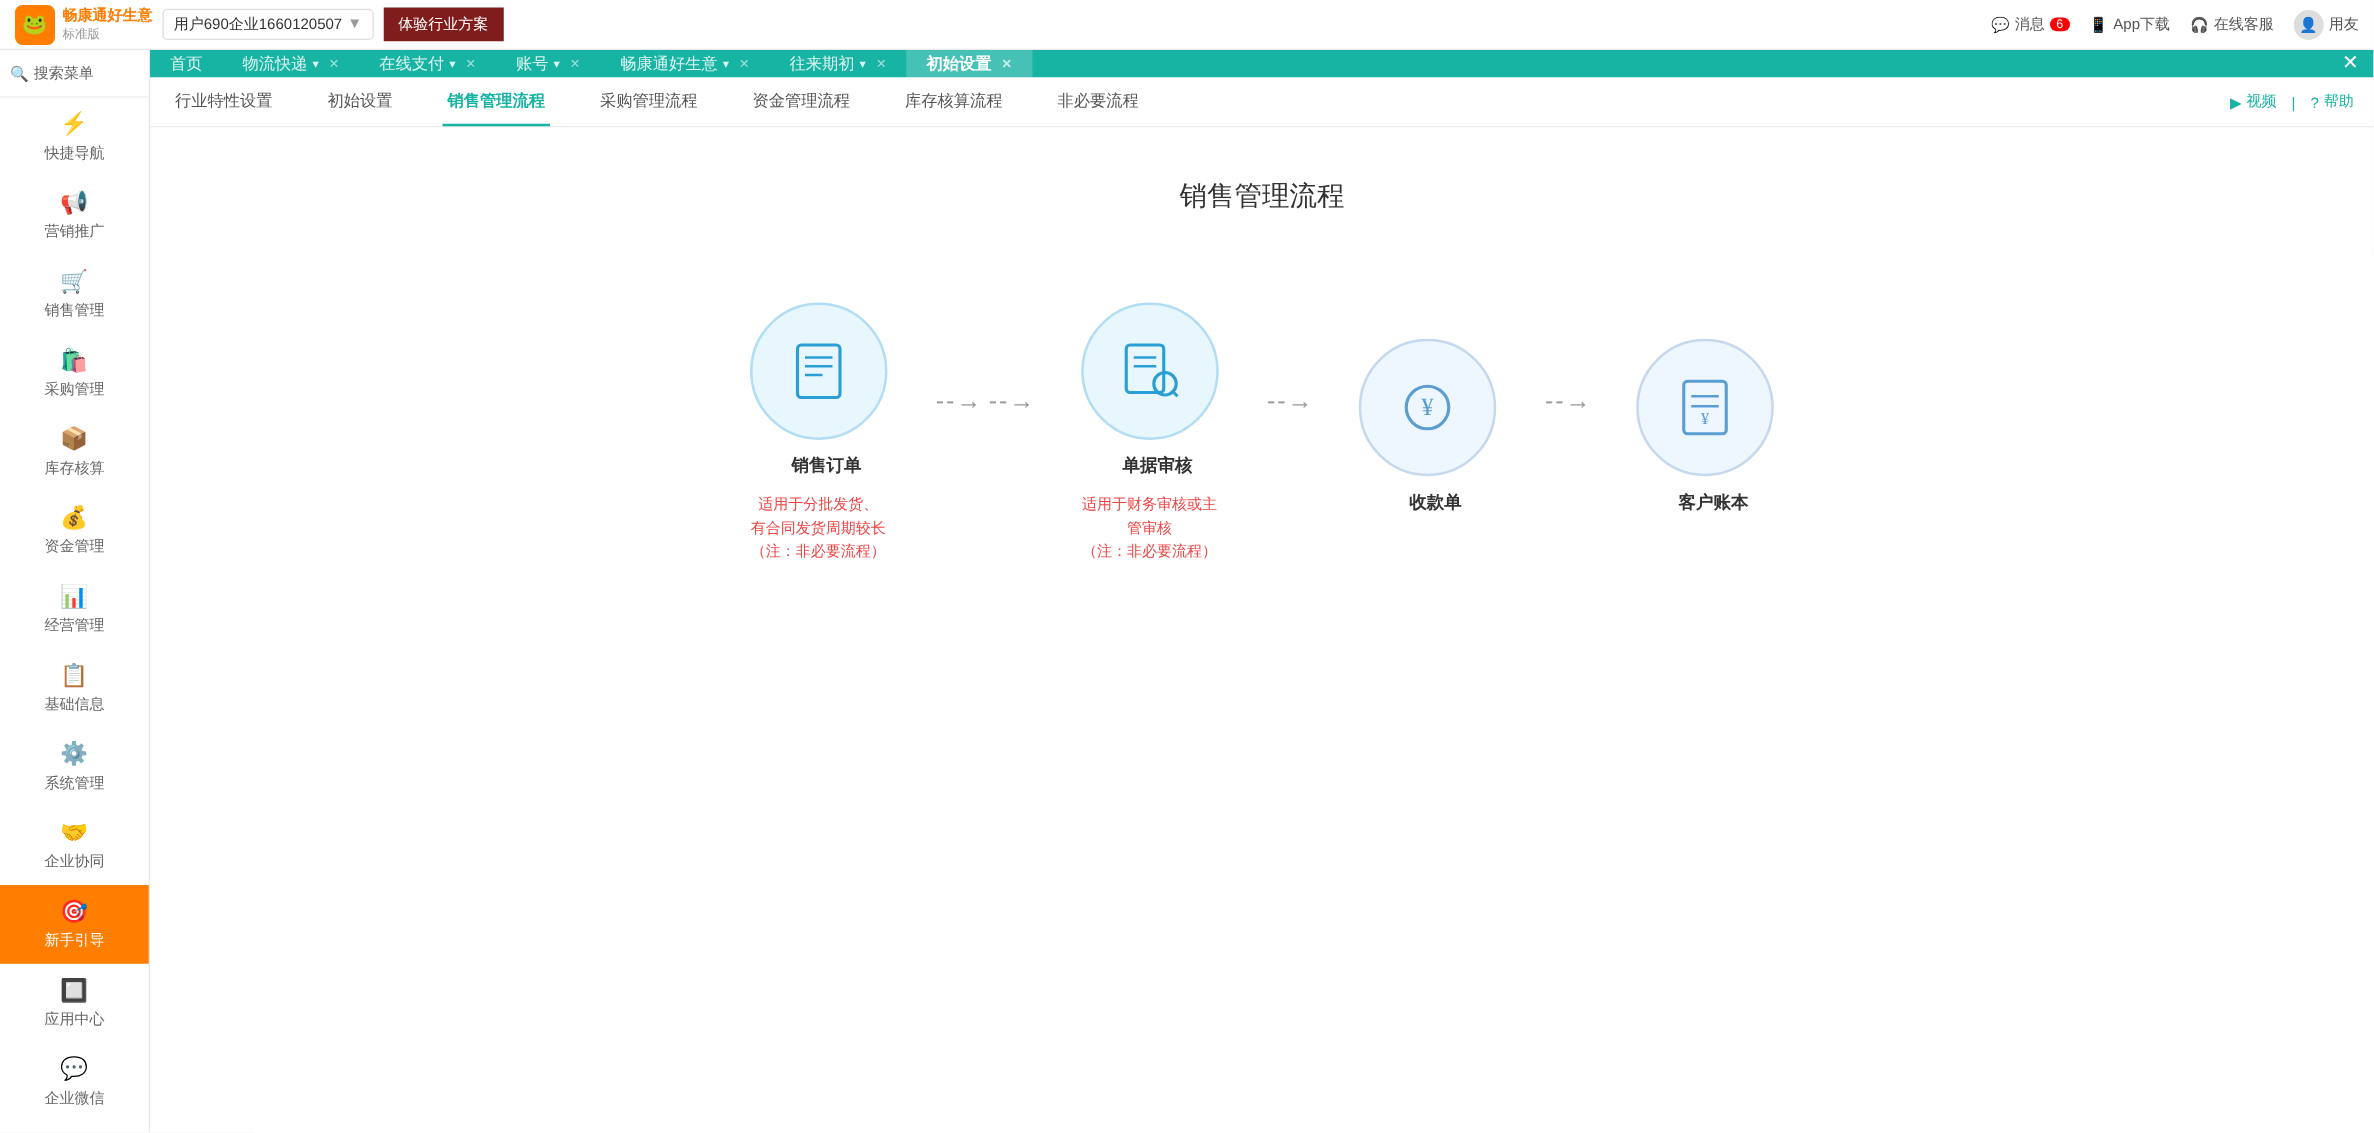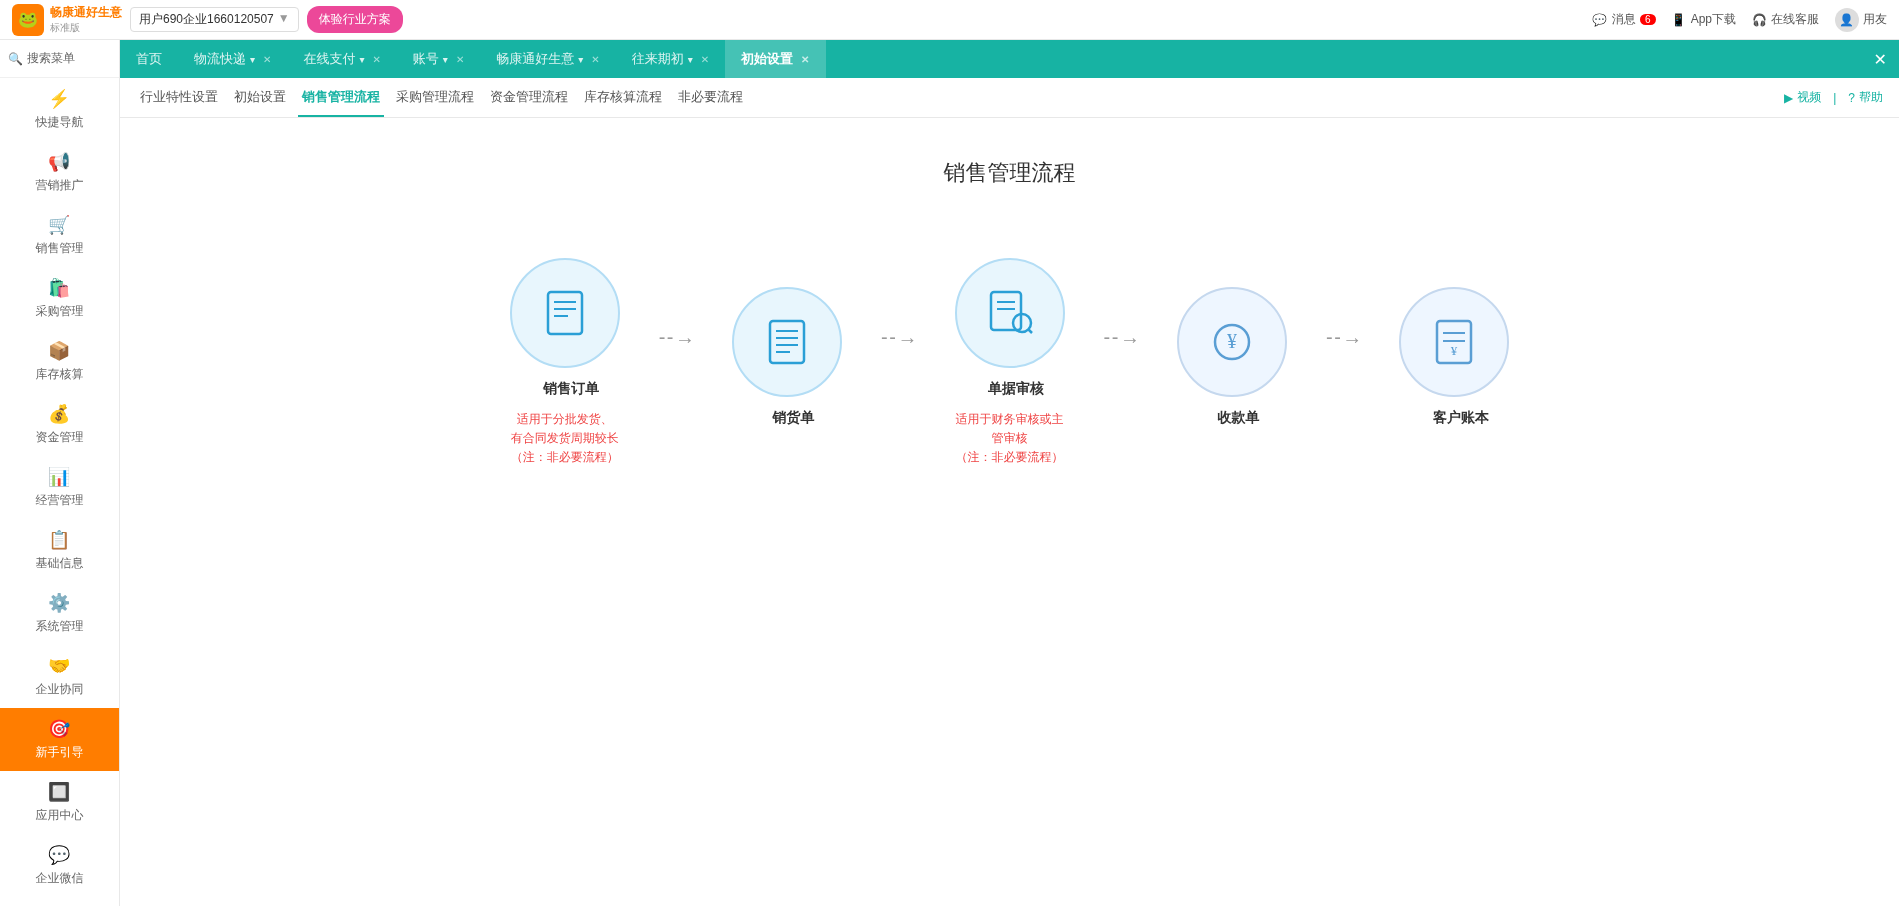--- a/index.html
+++ b/index.html
@@ -24,21 +24,21 @@
     .logo-version { font-size: 10px; color: #999; }
 
     .company-selector {
       display: flex; align-items: flex-start; gap: 4px;
       border: 1px solid #ddd; border-radius: 4px; padding: 3px 8px;
       cursor: pointer; color: #333; font-size: 12px; min-width: 160px;
     }
     .company-selector .arrow { color: #999; margin-left: auto; }
 
     .trial-btn {
-      background: #ec4899; color: white; border: none; border-radius: 12px;
+      background: #7f1d1d; color: white; border: none; border-radius: 0;
       padding: 5px 12px; font-size: 12px; cursor: pointer;
     }
 
     .top-bar-right { display: flex; align-items: center; gap: 16px; font-size: 12px; color: #555; }
     .top-bar-right .item { display: flex; align-items: center; gap: 4px; cursor: pointer; }
     .badge { background: #f00; color: white; border-radius: 8px; font-size: 10px; padding: 0 4px; min-width: 16px; text-align: center; }
     .avatar { width: 24px; height: 24px; background: #ddd; border-radius: 50%; display: flex; align-items: center; justify-content: center; font-size: 12px; }
 
     
     .main-layout { display: flex; flex: 1; overflow: hidden; }
@@ -60,22 +60,21 @@
     .sidebar-item .s-icon { font-size: 18px; }
     .sidebar-search { display: flex; align-items: center; gap: 4px; padding: 10px 8px; color: #666; font-size: 12px; cursor: pointer; border-bottom: 1px solid #f0f0f0; }
 
     
     .content-area { flex: 1; display: flex; flex-direction: column; overflow: hidden; }
 
     
     .nav-tabs {
       background: #17b3a3;
       display: flex;
-      align-items: center;
-      height: 38px;
+      height: 22px;
       flex-shrink: 0;
     }
     .nav-tab {
       padding: 0 16px;
       height: 100%;
       display: flex;
       align-items: center;
       color: rgba(255,255,255,0.85);
       font-size: 13px;
       cursor: pointer;
@@ -89,21 +88,21 @@
 
     
     .sub-tabs {
       background: #fff;
       display: flex;
       align-items: center;
       padding: 0 16px;
       border-bottom: 1px solid #e8e8e8;
       height: 40px;
       flex-shrink: 0;
-      gap: 8px;
+      gap: 36px;
     }
     .sub-tab {
       padding: 0 4px;
       height: 100%;
       display: flex;
       align-items: center;
       color: #555;
       font-size: 13px;
       cursor: pointer;
       border-bottom: 2px solid transparent;
@@ -358,33 +357,20 @@
               <line x1="14" y1="21" x2="36" y2="21" stroke="#2a9fd6" stroke-width="2"></line>
               <line x1="14" y1="28" x2="28" y2="28" stroke="#2a9fd6" stroke-width="2"></line>
             </svg>
           </div>
           <div class="flow-label">销售订单</div>
           <div class="flow-desc">适用于分批发货、<br>有合同发货周期较长<br>（注：非必要流程）</div>
         </div>
 
         <div class="flow-arrow">- - →</div>
 
-        <div class="flow-step">
-          <div class="flow-circle">
-            <svg width="50" height="50" viewBox="0 0 50 50" fill="none" xmlns="http://www.w3.org/2000/svg">
-              <rect x="8" y="4" width="34" height="42" rx="3" stroke="#2a9fd6" stroke-width="2.5" fill="none"></rect>
-              <line x1="14" y1="14" x2="36" y2="14" stroke="#2a9fd6" stroke-width="2"></line>
-              <line x1="14" y1="21" x2="36" y2="21" stroke="#2a9fd6" stroke-width="2"></line>
-              <line x1="14" y1="28" x2="36" y2="28" stroke="#2a9fd6" stroke-width="2"></line>
-              <line x1="14" y1="35" x2="28" y2="35" stroke="#2a9fd6" stroke-width="2"></line>
-            </svg>
-          </div>
-          <div class="flow-label">销货单</div>
-          <div class="flow-desc"></div>
-        </div>
 
         <div class="flow-arrow">- - →</div>
 
         <div class="flow-step">
           <div class="flow-circle">
             <svg width="50" height="50" viewBox="0 0 50 50" fill="none" xmlns="http://www.w3.org/2000/svg">
               <rect x="6" y="4" width="30" height="38" rx="3" stroke="#2a9fd6" stroke-width="2.5" fill="none"></rect>
               <line x1="12" y1="14" x2="30" y2="14" stroke="#2a9fd6" stroke-width="2"></line>
               <line x1="12" y1="21" x2="30" y2="21" stroke="#2a9fd6" stroke-width="2"></line>
               <circle cx="37" cy="35" r="9" stroke="#2a9fd6" stroke-width="2.5" fill="none"></circle>

